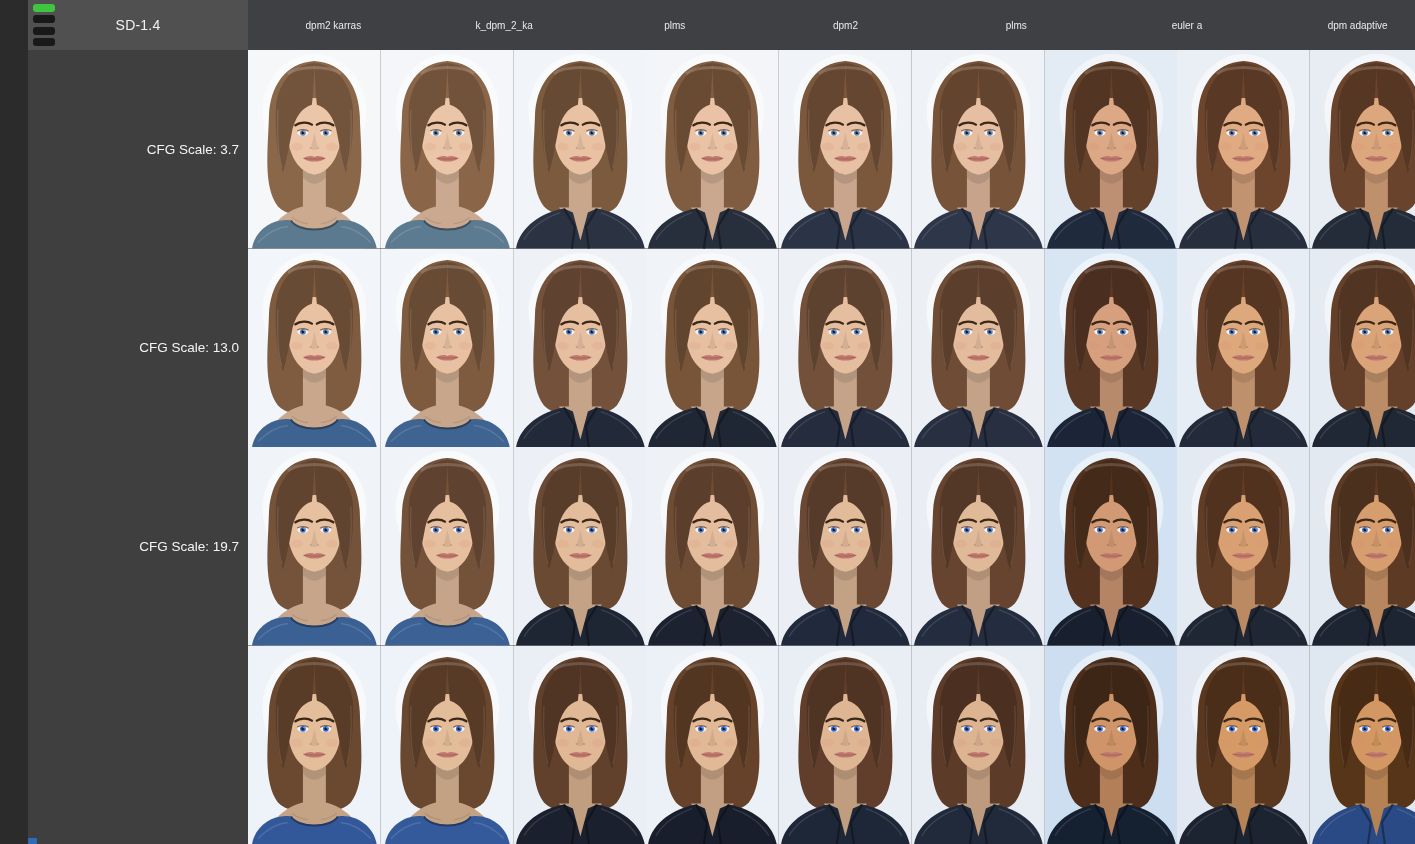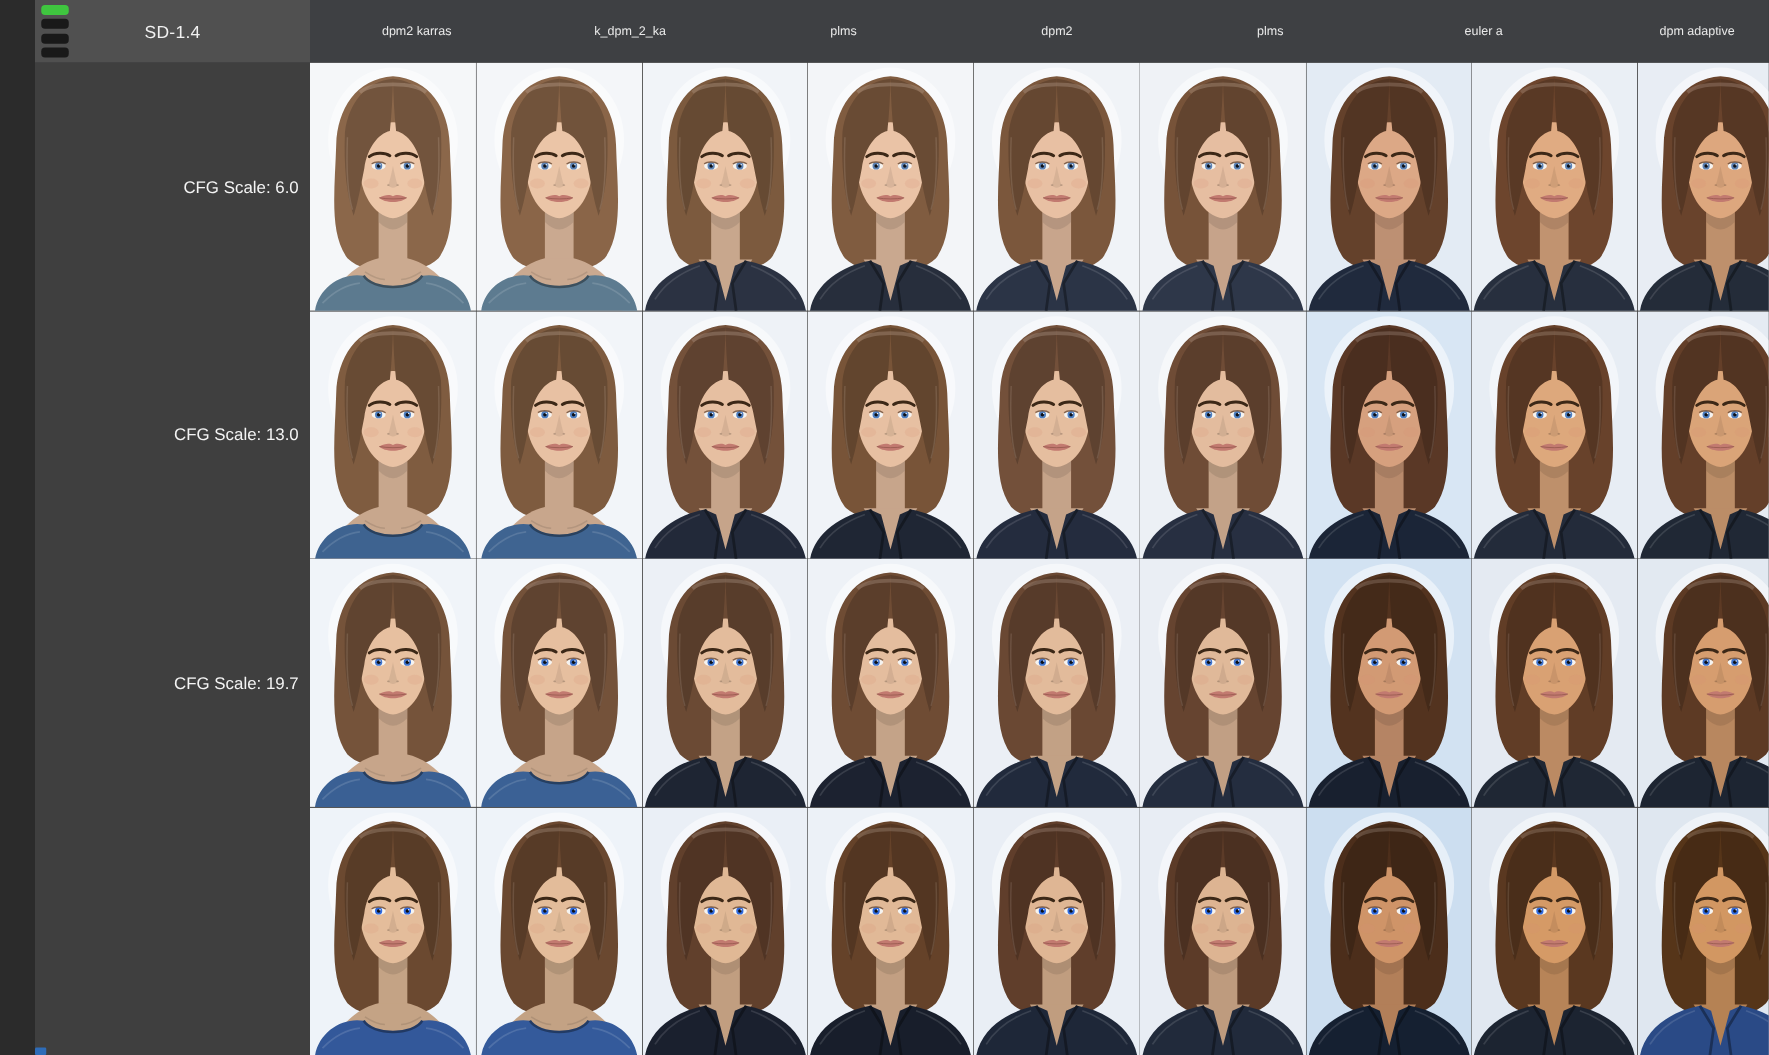--- a/index.html
+++ b/index.html
@@ -61,21 +61,21 @@
         <div class="sampler-header">k_dpm_2_ka</div>
         <div class="sampler-header">plms</div>
         <div class="sampler-header">dpm2</div>
         <div class="sampler-header">plms</div>
         <div class="sampler-header">euler a</div>
         <div class="sampler-header">dpm adaptive</div>
       </div>
   </div>
 
   <div class="sidebar" id="sidebar" style="background: rgb(63, 63, 63);">
-      <div class="row-label">CFG Scale: 6.0</div>
+      <div class="row-label">CFG Scale: 3.7</div>
       <div class="row-label">CFG Scale: 13.0</div>
       <div class="row-label">CFG Scale: 19.7</div>
     </div>
 
   <div class="grid" id="grid">
       <div class="cell">
         <svg viewBox="0 0 133 199" preserveAspectRatio="none" xmlns="http://www.w3.org/2000/svg">
     <rect width="133" height="199" fill="#f5f7f9"></rect>
     <ellipse cx="66.5" cy="62" rx="52" ry="58" fill="#ffffff" opacity="0.5"></ellipse>
     <path d="M66.5 11 C37 13 22 37 21 66 C20 101 15 137 30 157 C45 172 88 172 103 157 C118 137 113 101 112 66 C111 37 96 13 66.5 11 Z" fill="#8b674a"></path>

